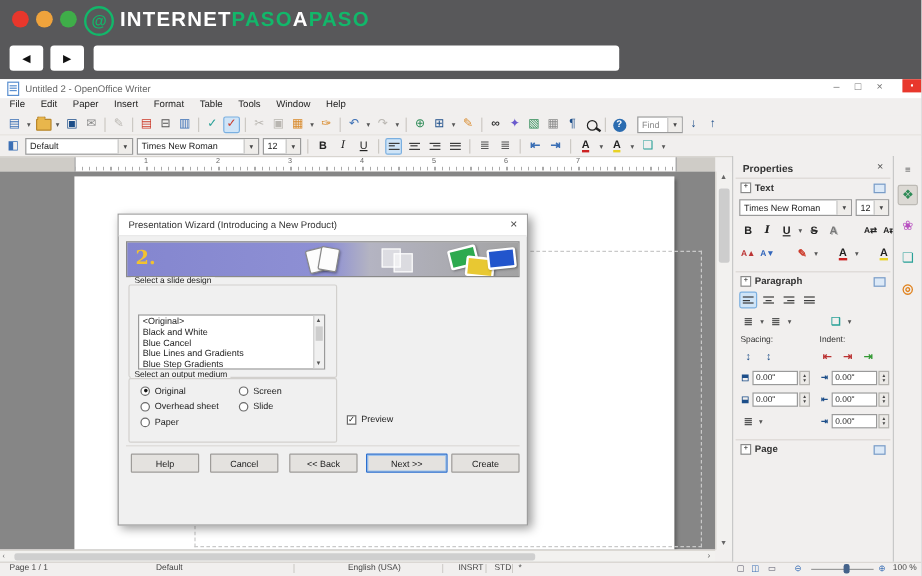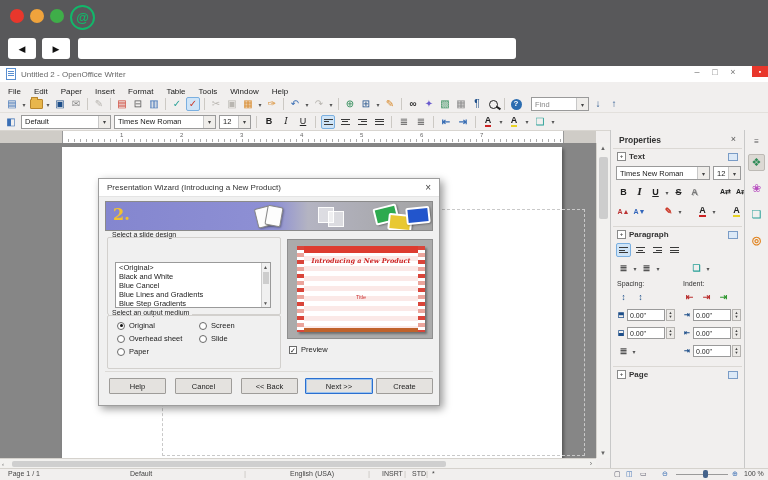--- a/index.html
+++ b/index.html
@@ -18,21 +18,21 @@
   .mag{width:7px;height:7px;border:1.5px solid #222;border-radius:50%;position:relative;display:inline-block}
   .mag::after{content:"";position:absolute;width:5px;height:1.5px;background:#222;transform:rotate(35deg);right:-4px;bottom:-1px}
   .search-txt{font-family:"DejaVu Serif",serif;font-style:italic;font-size:10px;color:#333}
   
   .titlebar{left:0;top:66px;width:768px;height:16px;background:#fff;display:flex;align-items:center;padding-left:6px;box-sizing:border-box}
   .title-txt{font-size:8px;color:#666;margin-left:5px}
   .doc-ic{width:10px;height:12px;background:#fff;border:1px solid #5a8fd0;box-sizing:border-box;position:relative}
   .doc-ic::after{content:"";position:absolute;left:1px;top:2px;width:6px;height:1px;background:#5a8fd0;box-shadow:0 2px 0 #5a8fd0,0 4px 0 #5a8fd0}
   .winctl{font-size:9px;color:#777;width:18px;text-align:center}
   .redbadge{left:752px;top:66px;width:16px;height:11px;background:#e8372c;color:#fff;font-size:7px;display:flex;align-items:center;justify-content:center}
-  .menubar{left:0;top:82px;width:768px;height:14px;background:#f1efee;display:flex;align-items:flex-end;gap:13px;padding-left:8px;box-sizing:border-box}
+  .menubar{left:0;top:82px;width:768px;height:14px;background:#f1efee;display:flex;align-items:flex-start;gap:13px;padding-left:8px;box-sizing:border-box}
   .menu-item{font-size:8px;color:#222}
   
   .tb1{left:0;top:96px;width:768px;height:17px;background:#f1efee;display:flex;align-items:center;gap:2px;padding-left:5px;box-sizing:border-box;border-bottom:1px solid #e3e0dc}
   .tb2{left:0;top:113px;width:768px;height:18px;background:#f1efee;display:flex;align-items:center;gap:3px;padding-left:4px;box-sizing:border-box;border-bottom:1px solid #d8d5d0}
   .ic{width:14px;height:14px;display:inline-flex;align-items:center;justify-content:center;font-size:10px;line-height:1;border-radius:2px}
   .sep{width:1px;height:12px;background:#ccc9c4;margin:0 2px}
   .car{font-size:6px;color:#555;width:6px;display:inline-flex;justify-content:center}
   .c-blue{color:#3b6fb5}.c-dblue{color:#1d4e89}.c-red{color:#cc3a2a}.c-gray{color:#8a8a8a}
   .c-teal{color:#2aa198}.c-orange{color:#d98a2b}.c-green{color:#2e8b57}.c-purple{color:#6a5acd}
   .dis{color:#b9b6b1}
@@ -52,21 +52,21 @@
   .ruler-page{position:absolute;left:62px;top:0;width:500px;height:12px;background:#fff;border-left:1px solid #999;border-right:1px solid #999;
     background-image:repeating-linear-gradient(90deg,transparent 0 5px,#aaa 5px 6px);background-size:100% 3px;background-position:0 8px;background-repeat:no-repeat}
   .ruler-num{position:absolute;top:1px;font-size:6px;color:#666}
   .docarea{left:0;top:143px;width:596px;height:315px;background:#868686}
   .page{position:absolute;left:62px;top:4px;width:500px;height:311px;background:#fff;box-shadow:2px 2px 3px rgba(0,0,0,.35)}
   .tbound{position:absolute;left:100px;top:62px;width:421px;height:245px;border:1px dashed #c9c9c9}
   .vscroll{left:596px;top:143px;width:14px;height:315px;background:#f2f1ef;border-left:1px solid #d5d2cd;box-sizing:border-box}
   .vthumb{position:absolute;left:2px;top:14px;width:9px;height:62px;background:#cdcdcd;border-radius:2px}
   .sarrow{position:absolute;font-size:6px;color:#666;left:3px}
   
-  .dlg{left:98px;top:178px;width:342px;height:228px;background:#f0f0f0;border:1px solid #9d9d9d;box-shadow:3px 3px 8px rgba(0,0,0,.4);box-sizing:border-box}
+  .dlg{left:98px;top:178px;width:342px;height:260px;background:#f0f0f0;border:1px solid #9d9d9d;box-shadow:3px 3px 8px rgba(0,0,0,.4);box-sizing:border-box}
   .dlg-tb{position:absolute;left:0;top:0;width:100%;height:18px;background:#fff;border-bottom:1px solid #e4e4e4;display:flex;align-items:center;padding:0 8px;box-sizing:border-box}
   .dlg-title{font-size:8px;color:#333;flex:1}
   .dlg-x{font-size:10px;color:#444}
   .banner{position:absolute;left:6px;top:22px;width:328px;height:30px;background:linear-gradient(90deg,#8486cf 0%,#8e90d4 52%,#b4b4c2 62%,#a3a3a3 100%);border:1px solid #8a8a8a;box-sizing:border-box;overflow:hidden}
   .step2{position:absolute;left:7px;top:3px;font-size:16px;font-weight:bold;color:#f2c230;font-family:"DejaVu Serif",serif}
   .bpg{position:absolute;width:14px;height:18px;background:#fdfdfd;border:1px solid #888;border-radius:2px;box-shadow:1px 1px 2px rgba(0,0,0,.3)}
   .bsq{position:absolute;width:14px;height:14px;background:rgba(255,255,255,.55);border:1px solid rgba(255,255,255,.9)}
   .bslide{position:absolute;width:20px;height:13px;border:2px solid #fff;border-radius:2px;box-shadow:1px 1px 2px rgba(0,0,0,.35)}
   .grp{position:absolute;border:1px solid #d2d0cd;border-radius:2px}
   .grp-label{position:absolute;font-size:7px;color:#222;background:#f0f0f0;padding:0 3px}
@@ -118,20 +118,23 @@
 
 <div id="app">
 
   <div class="abs chrome">
     <div class="abs light" style="left:10px;top:9px;background:#e8372c"></div>
     <div class="abs light" style="left:30px;top:9px;background:#efa33c"></div>
     <div class="abs light" style="left:50px;top:9px;background:#3fae49"></div>
     <div class="abs logo-ring" style="left:70px;top:5px">
         <span>@</span>
       </div>
+    <div class="abs brand" style="left:100px;top:7px">
+      <span>INTERNET</span><span class="g">PASO</span><span>A</span><span class="g">PASO</span>
+    </div>
     <div class="abs navbtn" style="left:8px;top:38px">
         <span>◀</span>
       </div>
     <div class="abs navbtn" style="left:42px;top:38px">
         <span>▶</span>
       </div>
     <div class="abs addr" style="left:78px;top:38px;width:438px"></div>
   </div>
 
   <div class="abs titlebar">
@@ -247,21 +250,21 @@
       </span>
     <span class="ic">
         <span class="mag"></span>
       </span>
     <span class="sep"></span>
     <span class="ic">
         <span class="qmark">
           <span>?</span>
         </span>
       </span>
-    <span class="combo" style="width:58px;margin-left:6px">
+    <span class="combo" style="width:38px;margin-left:6px">
       <span class="cval" style="color:#888">Find</span>
       <span class="cbtn">▾</span>
     </span>
     <span class="ic c-dblue" style="font-weight:bold">
         <span>↓</span>
       </span>
     <span class="ic c-dblue" style="font-weight:bold">
         <span>↑</span>
       </span>
   </div>
@@ -420,30 +423,20 @@
       </div>
     <div class="radio abs" style="left:100px;top:142px">
         <span class="rdot"></span>
         <span>Screen</span>
       </div>
     <div class="radio abs" style="left:100px;top:155px">
         <span class="rdot"></span>
         <span>Slide</span>
       </div>
 
-    <div class="pvpane">
-      <div class="pvslide">
-        <span class="pv-side" style="left:0"></span>
-        <span class="pv-side" style="right:0"></span>
-        <span class="pv-top"></span>
-        <span class="pv-bot"></span>
-        <span class="pv-title">Introducing a New Product</span>
-        <span class="pv-sub">Title</span>
-      </div>
-    </div>
     <div class="radio abs" style="left:190px;top:166px">
       <span class="cbx">✓</span>
       <span>Preview</span>
     </div>
 
     <div class="dlg-sep"></div>
     <span class="btn" style="left:10px;top:199px;width:57px">Help</span>
     <span class="btn" style="left:76px;top:199px;width:57px">Cancel</span>
     <span class="btn" style="left:142px;top:199px;width:57px">&lt;&lt; Back</span>
     <span class="btn def" style="left:206px;top:199px;width:68px">Next &gt;&gt;</span>

